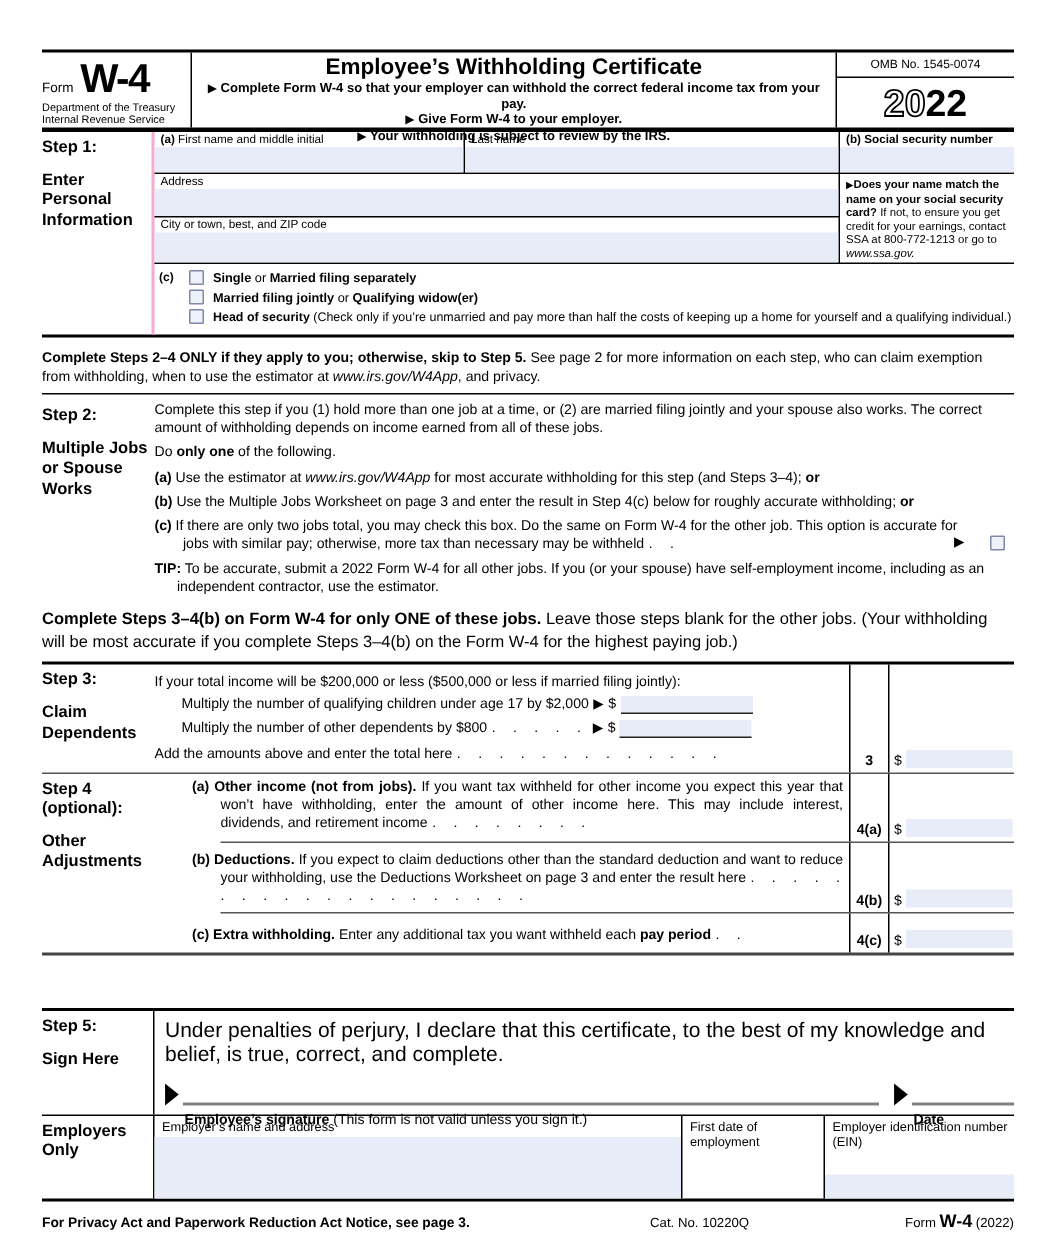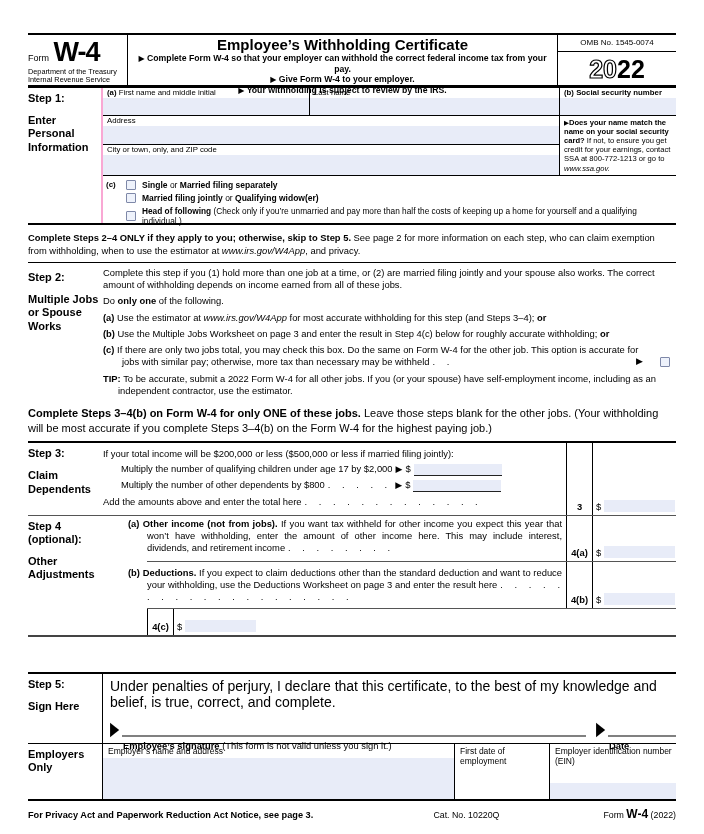--- a/index.html
+++ b/index.html
@@ -154,37 +154,37 @@
         <div class="fill"></div>
       </div>
       <div class="cell brd-r" style="grid-column:1/3;">
         <div class="cl">Address</div>
         <div class="fill"></div>
       </div>
       <div class="ssa-note">
         <span class="arr">▶</span><b>Does your name match the name on your social security card?</b><span> If not, to ensure you get credit for your earnings, contact SSA at 800-772-1213 or go to </span><span class="it">www.ssa.gov.</span>
       </div>
       <div class="cell brd-r" style="grid-column:1/3;">
-        <div class="cl">City or town, only, and ZIP code</div>
+        <div class="cl">City or town, best, and ZIP code</div>
         <div class="fill"></div>
       </div>
       <div class="c-row">
         <div class="c-tag">(c)</div>
         <div class="cb-lines">
           <div class="cb-line">
             <span class="cbox"></span>
             <span><b>Single</b><span> or </span><b>Married filing separately</b></span>
           </div>
           <div class="cb-line">
             <span class="cbox"></span>
             <span><b>Married filing jointly</b><span> or </span><b>Qualifying widow(er)</b></span>
           </div>
           <div class="cb-line">
             <span class="cbox"></span>
-            <span class="small"><b>Head of following</b><span> (Check only if you’re unmarried and pay more than half the costs of keeping up a home for yourself and a qualifying individual.)</span></span>
+            <span class="small"><b>Head of security</b><span> (Check only if you’re unmarried and pay more than half the costs of keeping up a home for yourself and a qualifying individual.)</span></span>
           </div>
         </div>
       </div>
     </div>
   </div>
 
   <div class="intro">
     <b>Complete Steps 2–4 ONLY if they apply to you; otherwise, skip to Step 5.</b><span> See page 2 for more information on each step, who can claim exemption from withholding, when to use the estimator at </span><span class="it">www.irs.gov/W4App</span><span>, and privacy.</span>
   </div>
 
@@ -268,20 +268,21 @@
       </div>
       <div class="srow hrb" style="height:47px;">
         <div class="srow-body hang just" style="padding-top:5px;"><b>(b)</b><b> Deductions.</b><span> If you expect to claim deductions other than the standard deduction and want to reduce your withholding, use the Deductions Worksheet on page 3 and enter the result here</span><span class="dots">. . . . . . . . . . . . . . . . . . . .</span></div>
         <div class="numcol">4(b)</div>
         <div class="amtcol">
             <span>$</span>
             <span class="amt-field"></span>
           </div>
       </div>
       <div class="srow" style="height:26px;">
+        <div class="srow-body hang" style="padding-top:8px;"><b>(c)</b><b> Extra withholding.</b><span> Enter any additional tax you want withheld each </span><b>pay period</b><span class="dots">. .</span></div>
         <div class="numcol">4(c)</div>
         <div class="amtcol">
             <span>$</span>
             <span class="amt-field"></span>
           </div>
       </div>
     </div>
   </div>
 
   <div class="s5">

